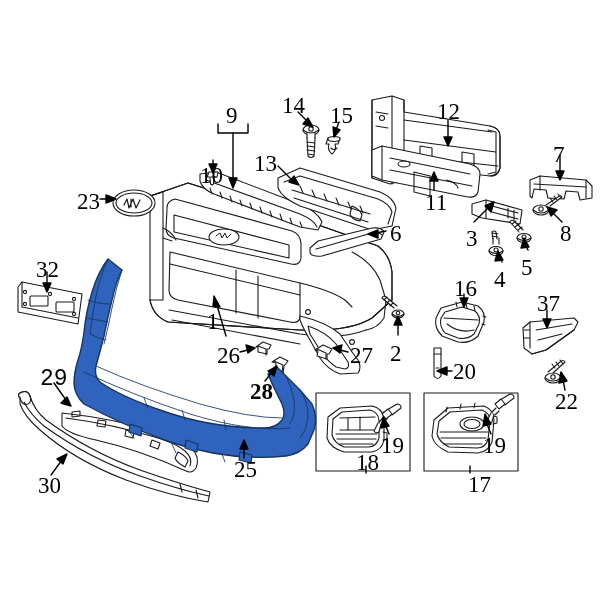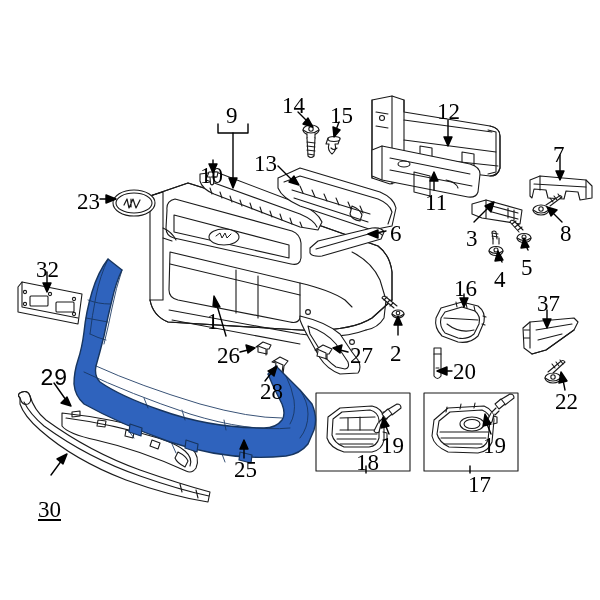--- a/index.html
+++ b/index.html
@@ -476,17 +476,17 @@
 <div class="callout" style="left:381px;top:434px;">19</div>
 <div class="callout" style="left:483px;top:434px;">19</div>
 <div class="callout" style="left:453px;top:360px;">20</div>
 <div class="callout" style="left:537px;top:292px;">37</div>
 <div class="callout" style="left:555px;top:390px;">22</div>
 <div class="callout" style="left:77px;top:190px;">23</div>
 <div class="callout" style="left:36px;top:258px;">32</div>
 <div class="callout" style="left:234px;top:458px;">25</div>
 <div class="callout" style="left:217px;top:344px;">26</div>
 <div class="callout" style="left:350px;top:344px;">27</div>
-<div class="callout" style="left:260px;top:380px;">28</div>
+<div class="callout" style="left:250px;top:380px;font-weight:bold;">28</div>
 <div class="callout" style="left:40px;top:368px;font-family:Liberation Mono, monospace;">29</div>
-<div class="callout" style="left:38px;top:498px;text-decoration:underline;">30</div>
+<div class="callout" style="left:38px;top:474px;">30</div>
 
 </div>
 
 </body></html>

